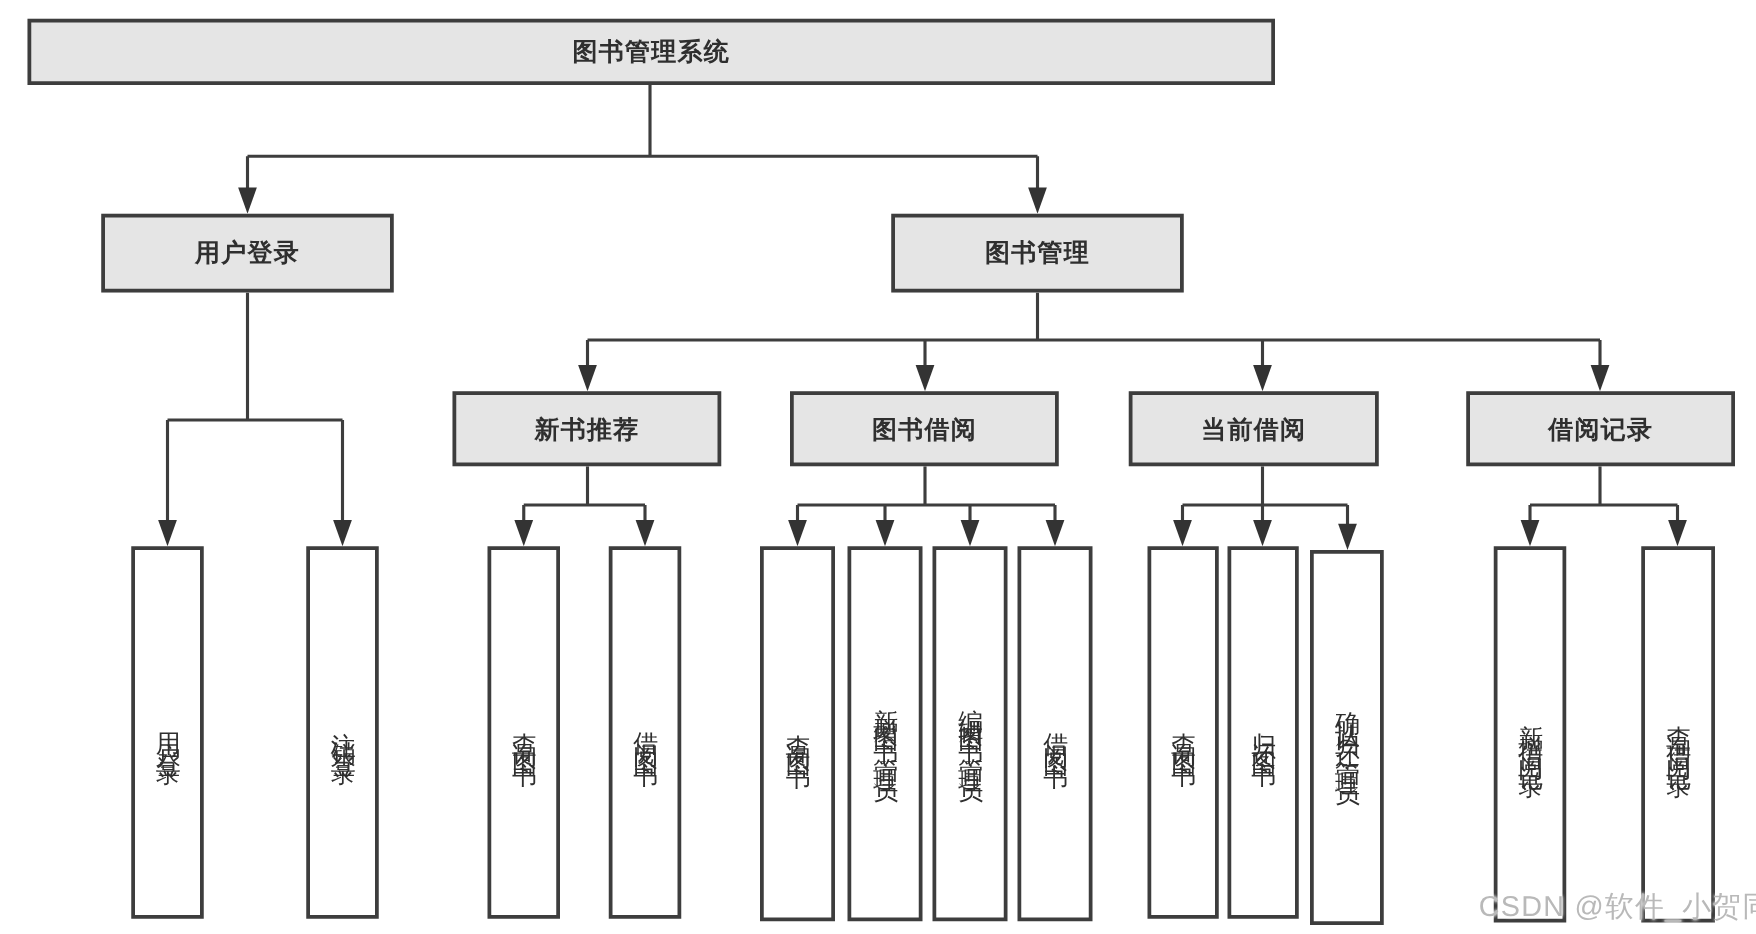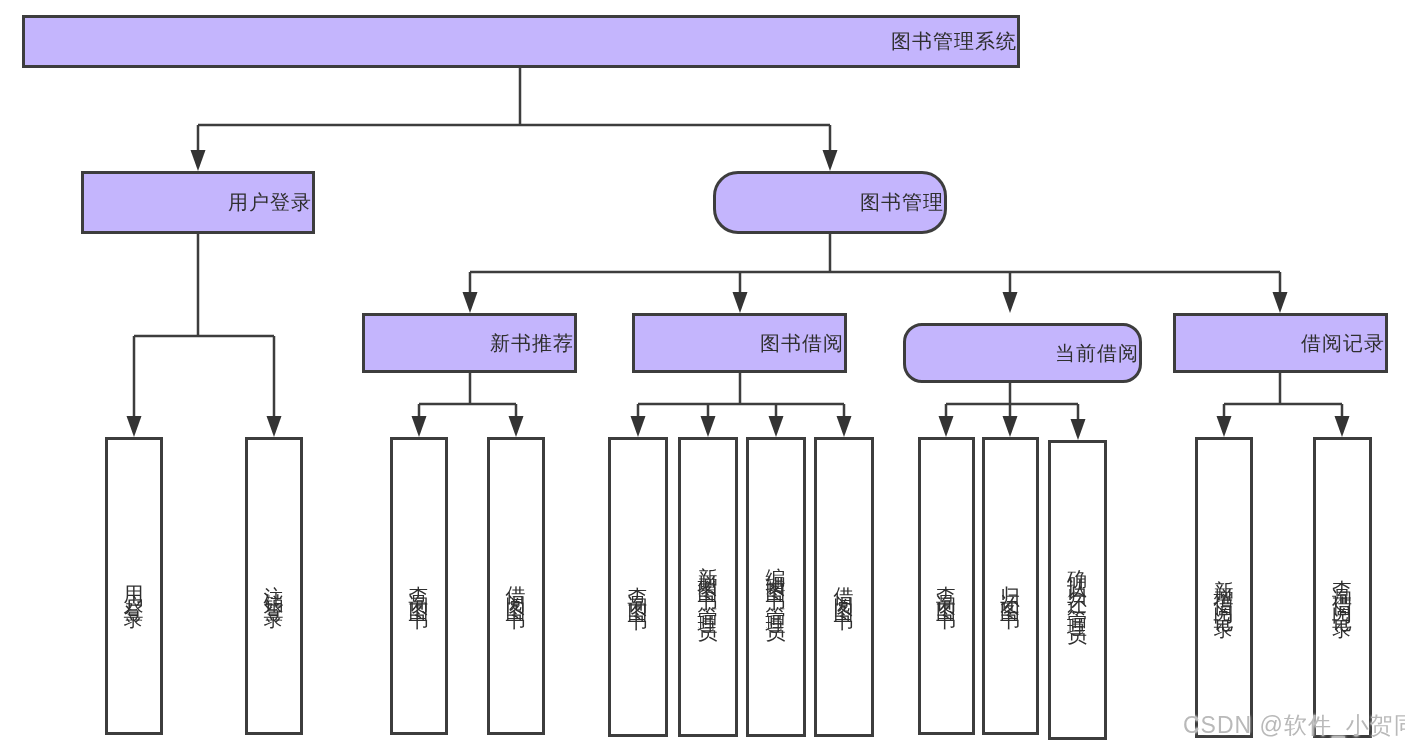--- a/index.html
+++ b/index.html
@@ -9,24 +9,25 @@
     background:#ffffff;
     font-family:"Liberation Sans","DejaVu Sans",sans-serif;
     color:#2f2f2f;
     overflow:hidden;
   }
   #connectors{position:absolute;left:0;top:0;width:1405px;height:747px;}
   .node{
     position:absolute;
     box-sizing:border-box;
     border:3px solid #3d3d3d;
-    background:#c4b5fd;
-    display:flex;align-items:center;justify-content:flex-end;
+    background:#e5e5e5;
+    display:flex;align-items:center;justify-content:center;
     font-size:20px;
     letter-spacing:1px;
+    font-weight:bold;
   }
   .vnode{
     position:absolute;
     box-sizing:border-box;
     border:3px solid #3d3d3d;
     background:#ffffff;
     display:flex;align-items:center;justify-content:center;
     font-size:20px;
   }
   .vtext{
@@ -85,31 +86,31 @@
     </g>
   </svg>
 
   <div class="node" style="left:22px;top:15px;width:998px;height:53px;">
     <span>图书管理系统</span>
   </div>
 
   <div class="node" style="left:81px;top:171px;width:234px;height:63px;">
     <span>用户登录</span>
   </div>
-  <div class="node" style="left:713px;top:171px;width:234px;height:63px;border-radius:25px;">
+  <div class="node" style="left:713px;top:171px;width:234px;height:63px;">
     <span>图书管理</span>
   </div>
 
   <div class="node" style="left:632px;top:313px;width:215px;height:60px;">
     <span>图书借阅</span>
   </div>
   <div class="node" style="left:362px;top:313px;width:215px;height:60px;">
     <span>新书推荐</span>
   </div>
-  <div class="node" style="left:903px;top:323px;width:239px;height:60px;border-radius:19px;">
+  <div class="node" style="left:903px;top:313px;width:200px;height:60px;">
     <span>当前借阅</span>
   </div>
   <div class="node" style="left:1173px;top:313px;width:215px;height:60px;">
     <span>借阅记录</span>
   </div>
 
   <div class="vnode" style="left:105px;top:437px;width:58px;height:298px;">
     <span class="vtext">用户登录</span>
   </div>
   <div class="vnode" style="left:245px;top:437px;width:58px;height:298px;">

